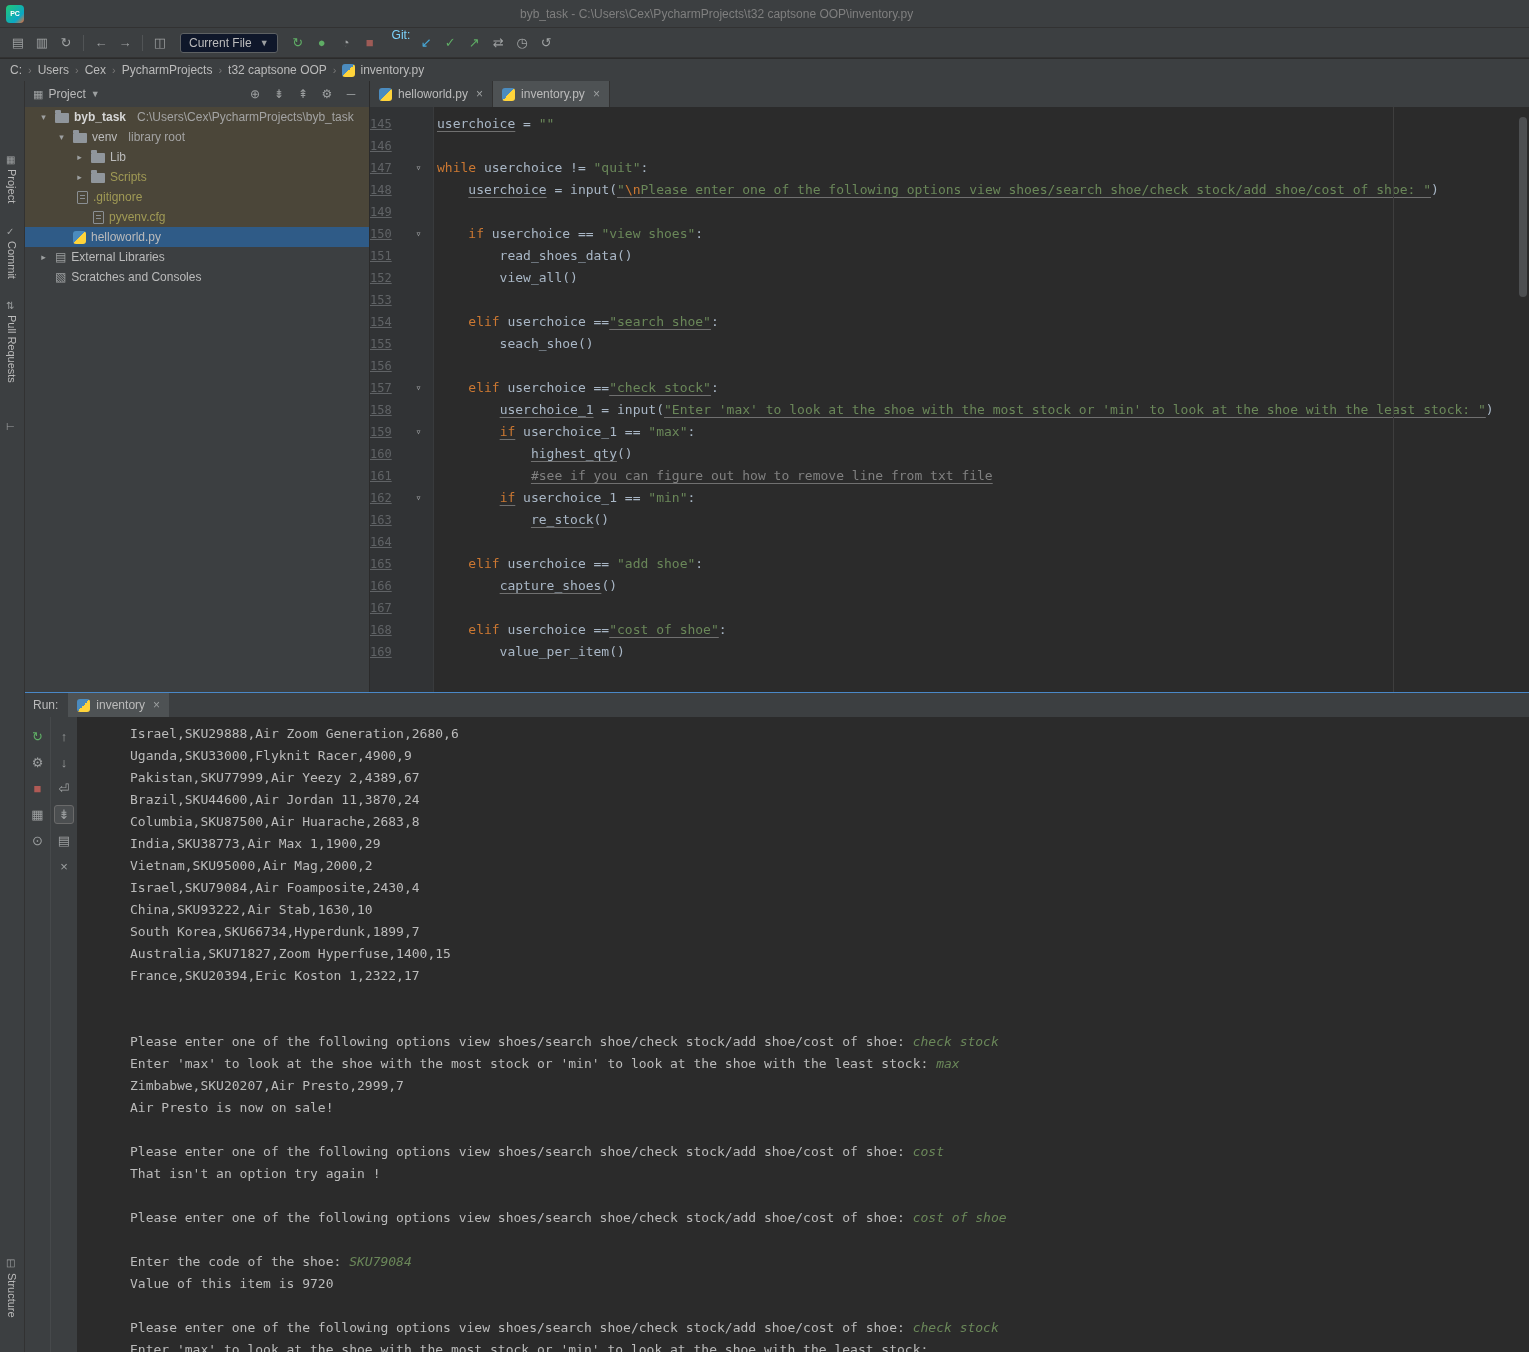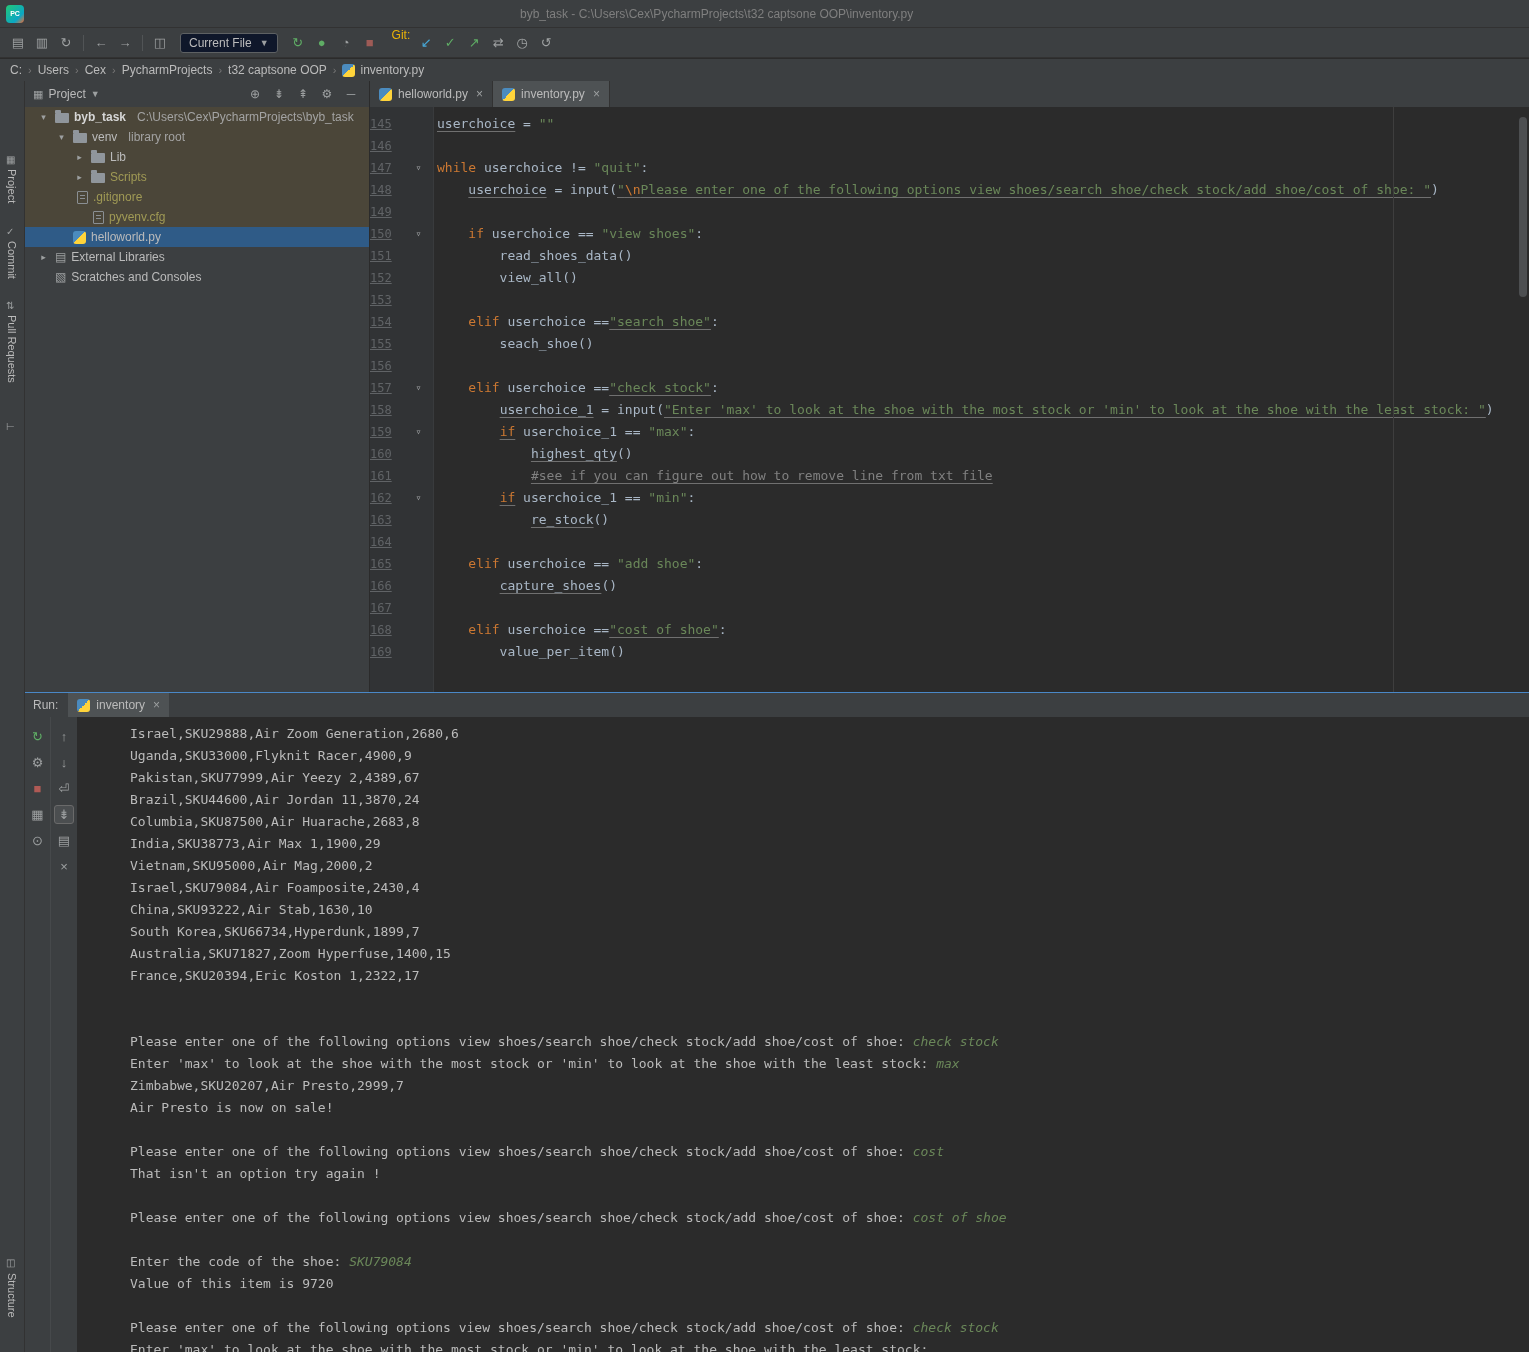--- a/index.html
+++ b/index.html
@@ -21,21 +21,21 @@
   
   .toolbar { position:absolute; top:28px; left:0; right:0; height:30px; background:#3c3f41;
              border-bottom:1px solid #323232; display:flex; align-items:center; padding-left:6px;
              color:#9da0a1; }
   .tb-group { display:flex; align-items:center; }
   .tb-icon { width:24px; height:22px; display:flex; align-items:center; justify-content:center; font-size:13px; }
   .tb-sep { width:1px; height:16px; background:#515456; margin:0 5px; }
   .combo { display:flex; align-items:center; gap:8px; border:1px solid #5e6163; border-radius:3px;
            padding:2px 8px; margin:0 8px; color:#bbbbbb; background:#0f172a; }
   .combo .arr { font-size:9px; color:#9da0a1; }
-  .git-label { margin:0 4px 16px 10px; color:#eab308; }
+  .git-label { margin:0 4px 16px 10px; color:#7dd3fc; }
   
   .breadcrumbs { position:absolute; top:59px; left:0; right:0; height:22px; background:#3c3f41;
                  display:flex; align-items:center; padding-left:10px; color:#bbbbbb; }
   .bc-item { display:flex; align-items:center; gap:5px; }
   .bc-sep { margin:0 6px; color:#777777; font-size:11px; }
   
   .stripe { position:absolute; top:81px; left:0; bottom:0; width:25px; background:#3c3f41;
             border-right:1px solid #323232; z-index:5; }
   .vlabel { position:absolute; left:18px; transform:rotate(90deg); transform-origin:0 0;
             font-size:11px; color:#bbbbbb; white-space:nowrap; }

